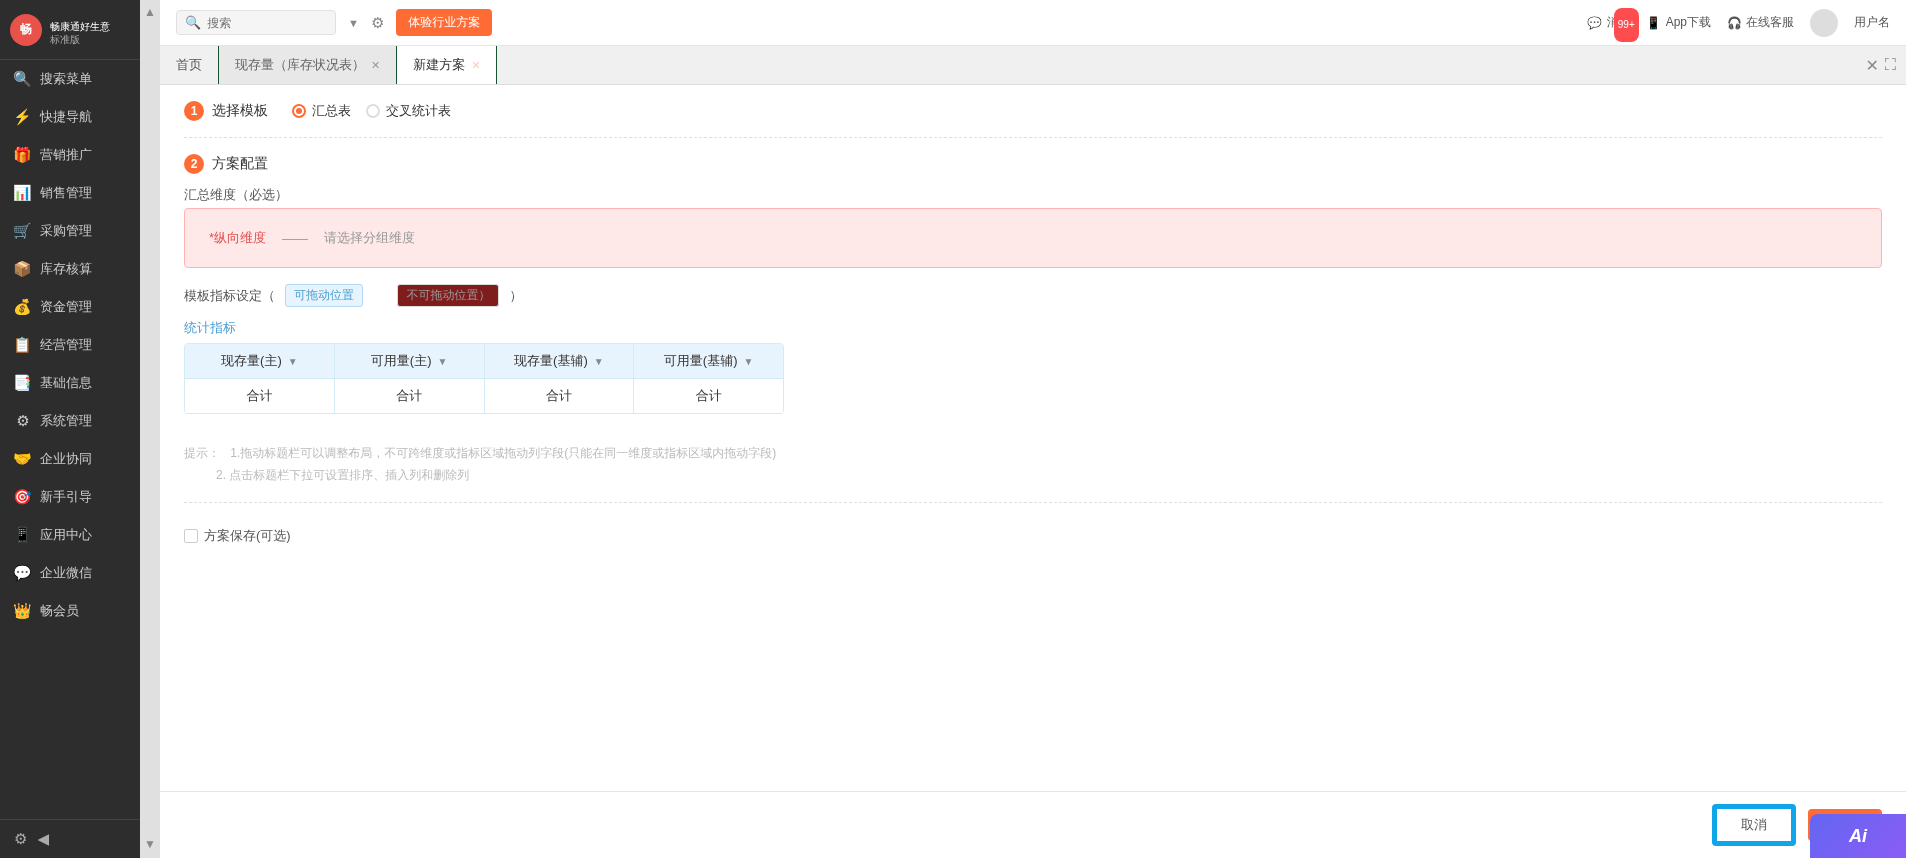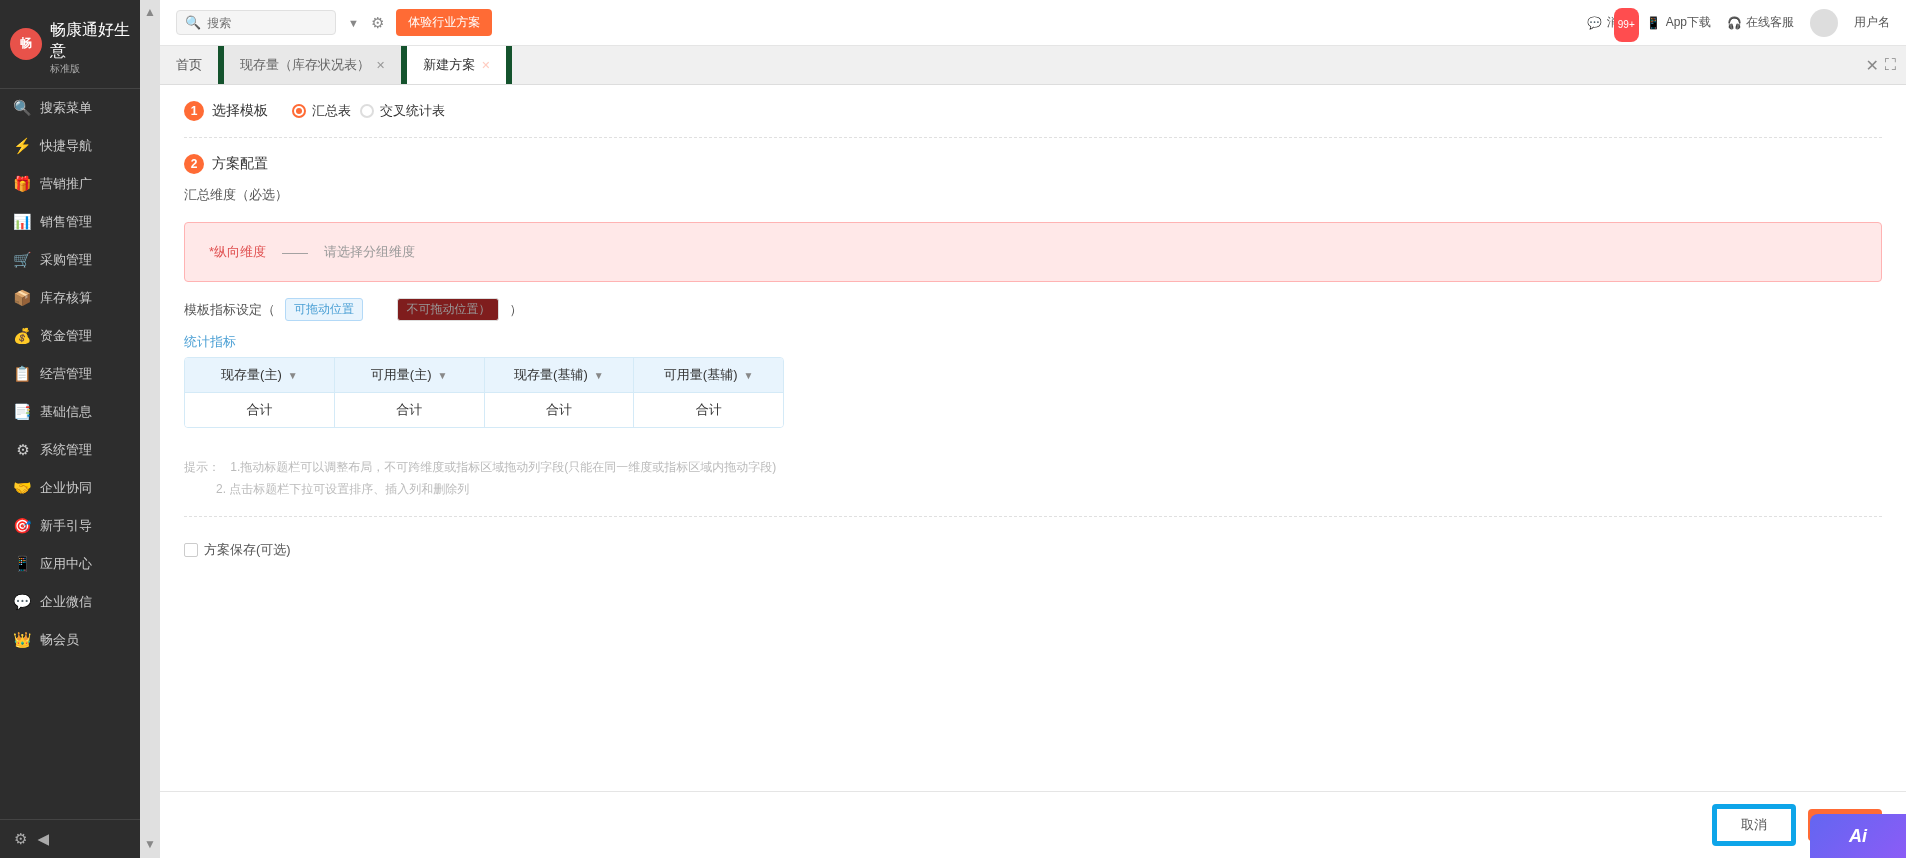--- a/index.html
+++ b/index.html
@@ -29,21 +29,21 @@
       border-radius: 50%;
       display: flex;
       align-items: center;
       justify-content: center;
       color: white;
       font-size: 12px;
       font-weight: bold;
       flex-shrink: 0;
     }
     .sidebar-logo-text {
-      font-size: 16px;
+      font-size: 10px;
       color: #fff;
       line-height: 1.3;
       margin-top: 8px;
     }
     .sidebar-logo-badge {
       font-size: 10px;
       color: #aaa;
     }
     .sidebar-scroll {
       flex: 1;
@@ -207,21 +207,21 @@
     }
     .tab {
       display: flex;
       align-items: center;
       gap: 6px;
       padding: 10px 16px;
       font-size: 13px;
       color: #666;
       cursor: pointer;
       background: #e8e8e8;
-      border-right: 6px solid #14532d;
+      border-right: 1px solid #14532d;
       white-space: nowrap;
     }
     .tab.active {
       background: #fff;
       color: #333;
       font-weight: 500;
     }
     .tab-home {
       background: #f0f0f0;
       color: #555;
@@ -302,21 +302,21 @@
     .section-title {
       font-size: 14px;
       color: #333;
       font-weight: 500;
     }
 
     
     .radio-group {
       display: flex;
       align-items: flex-end;
-      gap: 9px;
+      gap: 15px;
     }
     .radio-item {
       display: flex;
       align-items: center;
       gap: 6px;
       cursor: pointer;
       font-size: 13px;
       color: #333;
     }
     .radio-dot {
@@ -343,21 +343,21 @@
     .section-divider {
       border: none;
       border-top: 1px dashed #e0e0e0;
       margin: 16px 0;
     }
 
     
     .config-label {
       font-size: 13px;
       color: #555;
-      margin-bottom: 18px;
+      margin-bottom: 4px;
     }
 
     
     .dimension-area {
       background: #ffe8e8;
       border: 1px solid #ffb3b3;
       border-radius: 4px;
       padding: 20px 24px;
       display: flex;
       align-items: center;

